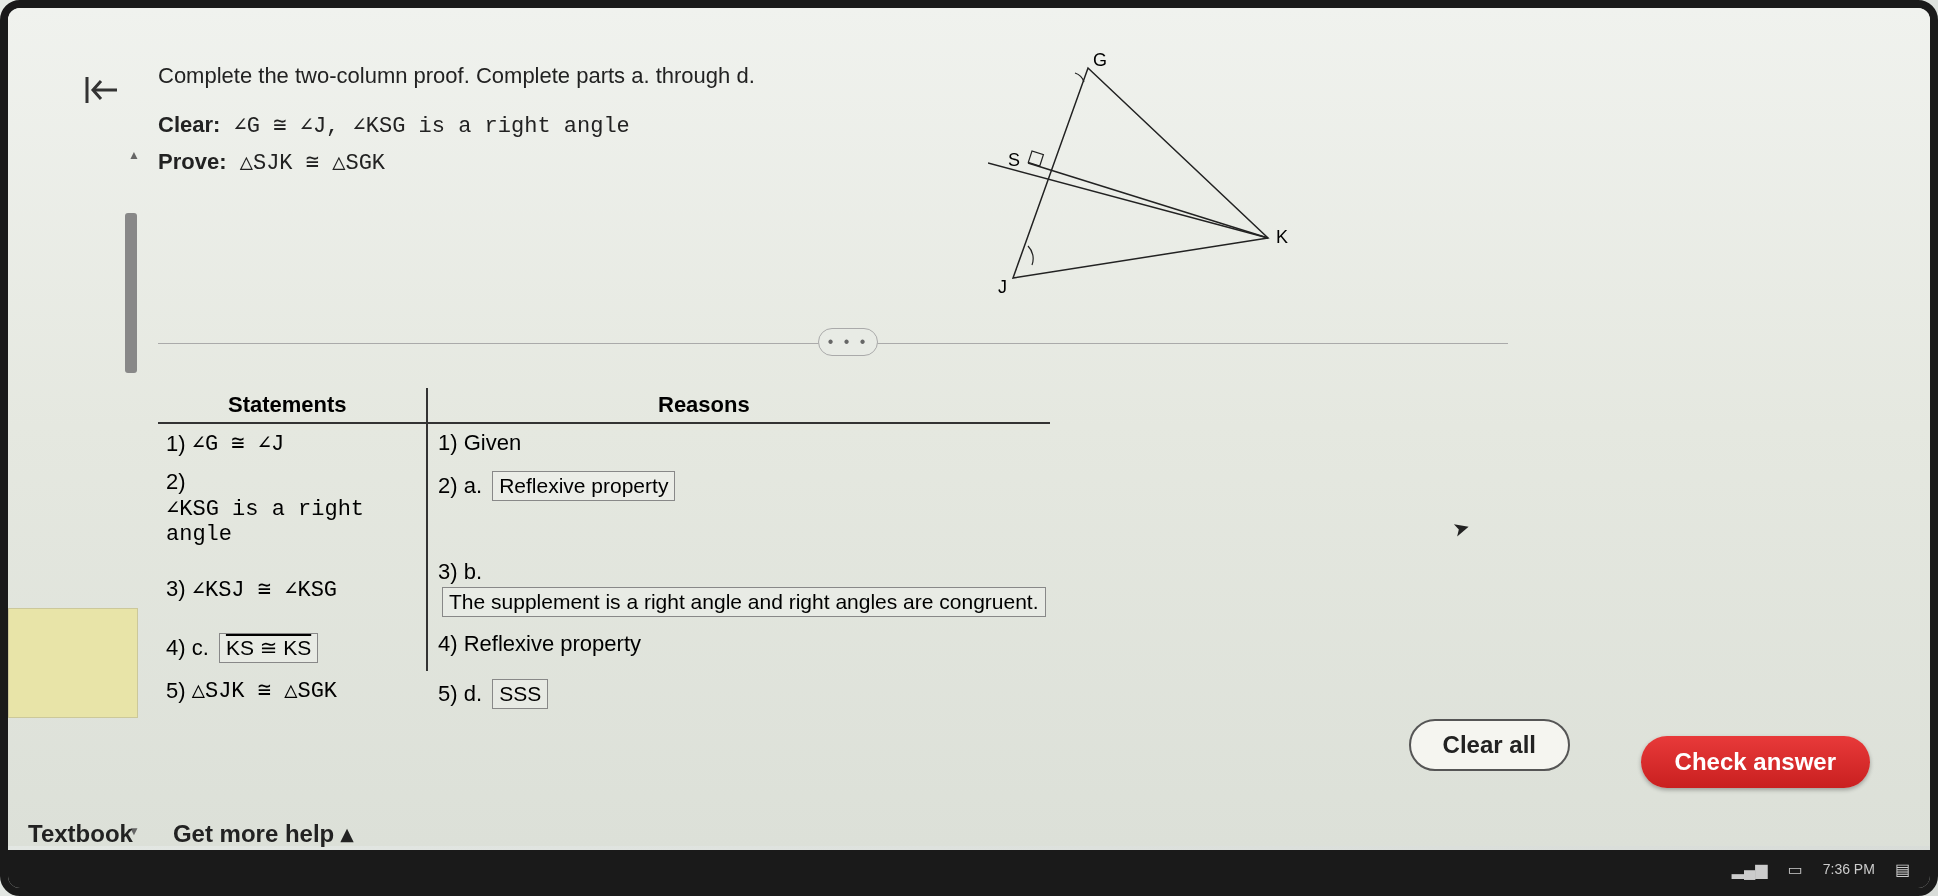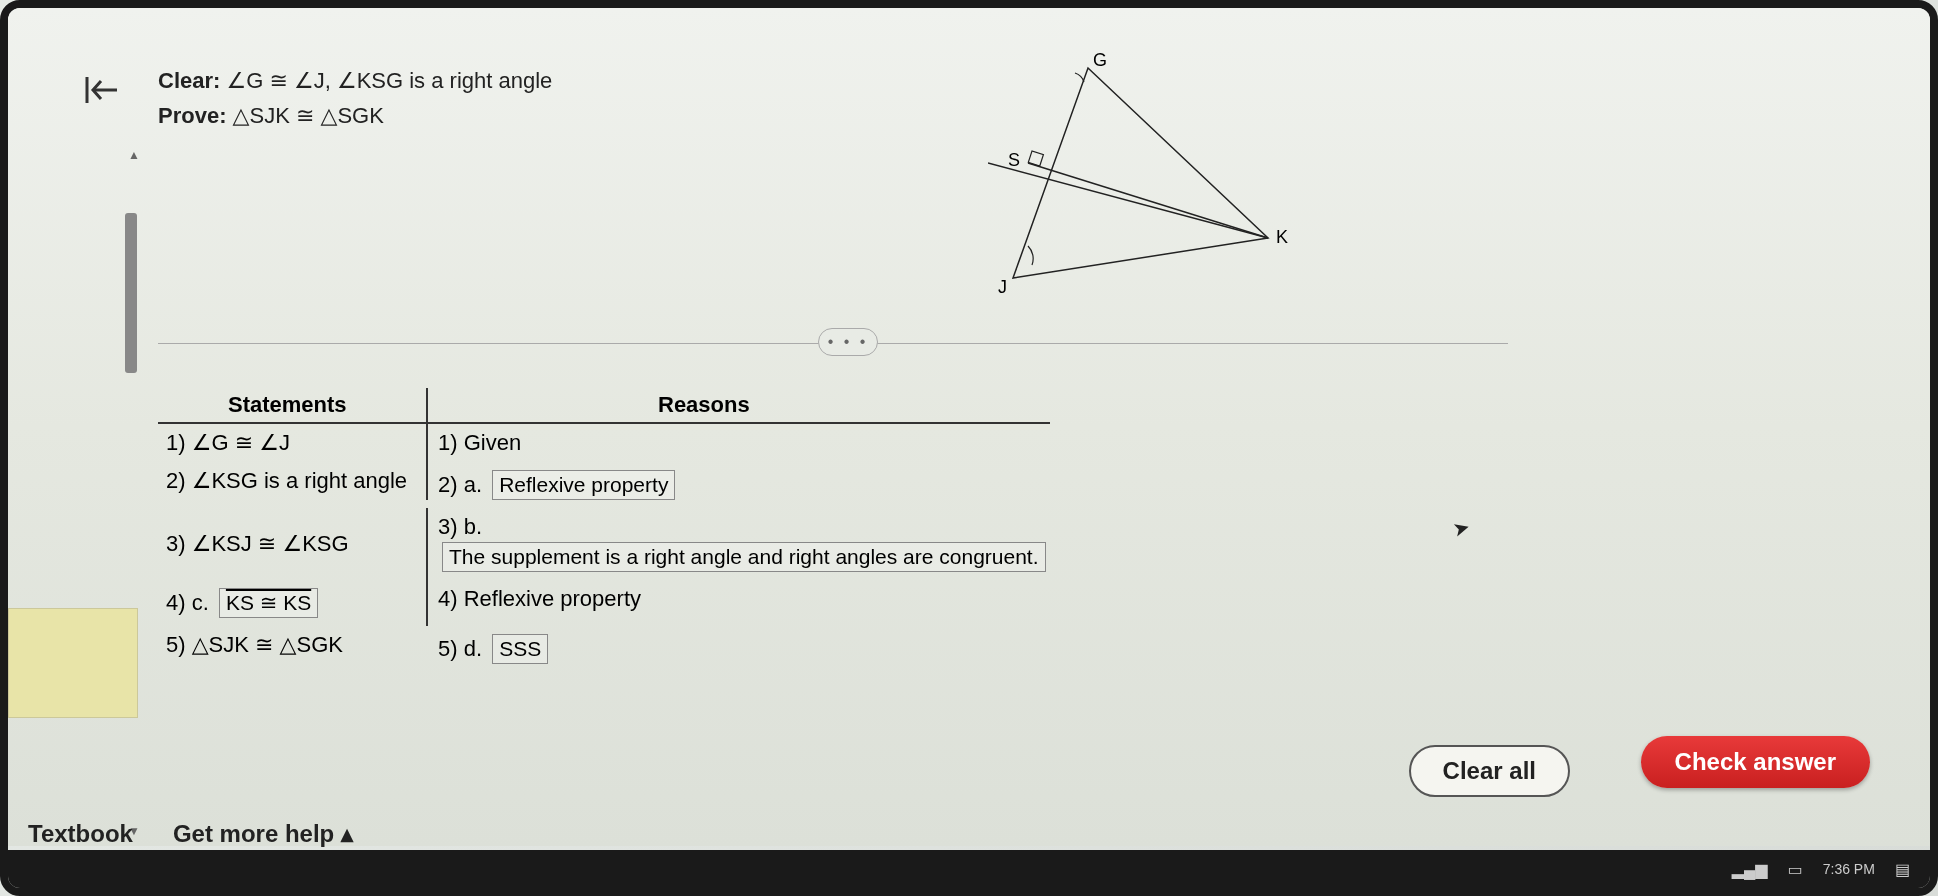--- a/index.html
+++ b/index.html
@@ -159,21 +159,21 @@
       left: 0;
       top: 600px;
       width: 130px;
       height: 110px;
       background: #e8e4a8;
       border: 1px solid #ccc89a;
     }
     .clear-all-btn {
       position: absolute;
       right: 360px;
-      bottom: 49px;
+      bottom: 75px;
       padding: 10px 32px;
       background: #f5f5f0;
       border: 2px solid #555;
       border-radius: 26px;
       font-size: 24px;
       font-weight: bold;
       color: #222;
       cursor: pointer;
     }
     .check-answer-btn {
@@ -234,40 +234,41 @@
     }
     .cursor-arrow {
       position: absolute;
       left: 1445px;
       top: 508px;
       font-size: 20px;
       color: #222;
       transform: rotate(-15deg);
     }
     .angle-sym {
-      font-family: Liberation Sans, sans-serif;
+      font-family: Liberation Mono, monospace;
     }
   </style>
 </head>
 <body>
 
 <div class="main-area">
 
   <div class="collapse-btn">
     <svg width="38" height="34" viewBox="0 0 38 34">
       <line x1="4" y1="4" x2="4" y2="30" stroke="#333" stroke-width="3"></line>
       <line x1="34" y1="17" x2="10" y2="17" stroke="#333" stroke-width="3"></line>
       <polyline points="18,8 10,17 18,26" fill="none" stroke="#333" stroke-width="3"></polyline>
     </svg>
   </div>
 
   <div class="scroll-up">▲</div>
   <div class="scrollbar-track"></div>
 
   <div class="problem-text">
+    <div class="instruction">Complete the two-column proof. Complete parts a. through d.</div>
     <div class="given-prove">
       <div>
         <b>Clear:</b><span class="angle-sym"> ∠G ≅ ∠J, ∠KSG is a right angle</span>
       </div>
       <div>
         <b>Prove:</b><span class="angle-sym"> △SJK ≅ △SGK</span>
       </div>
     </div>
   </div>
 

